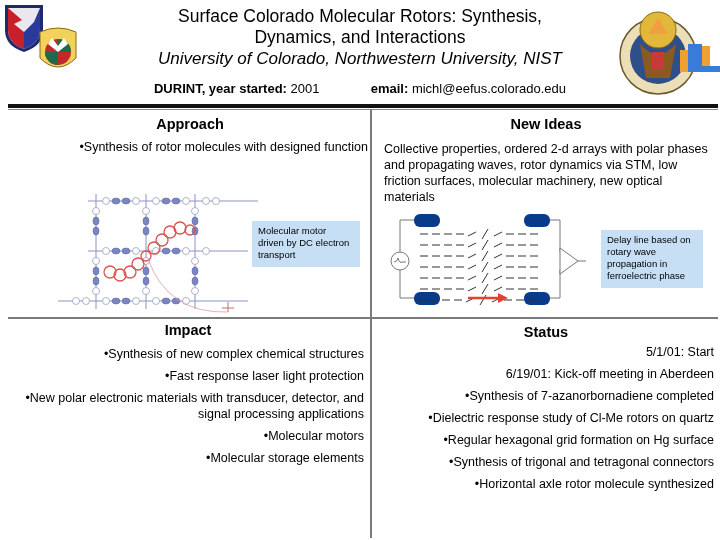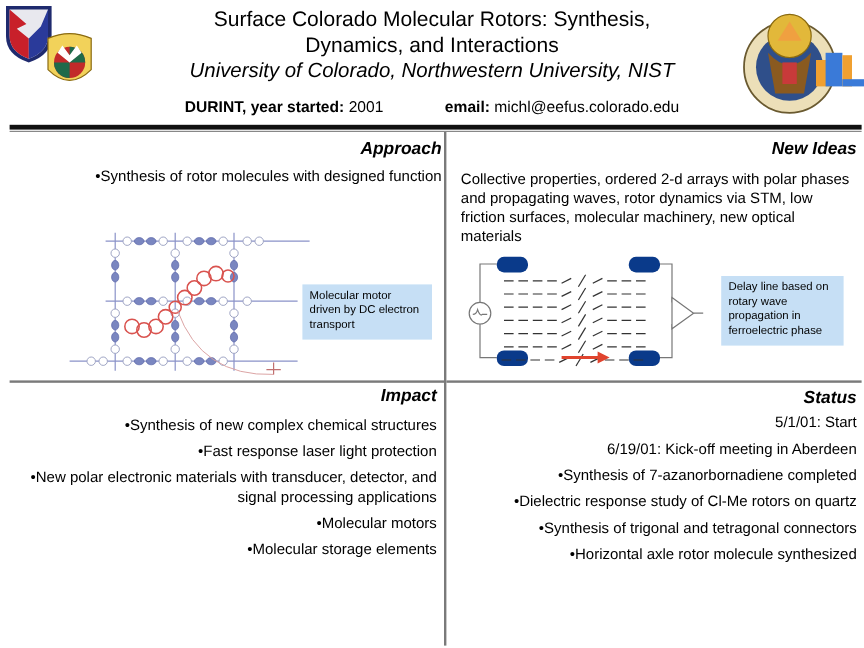--- a/index.html
+++ b/index.html
@@ -10,21 +10,21 @@
   .title { font-size: 17.5px; line-height: 21px; }
   .subtitle { font-size: 17px; line-height: 21px; font-style: italic; }
   .meta { font-size: 13px; line-height: 15px; margin-top: 12px; }
   .meta b { font-weight: bold; }
   .meta .gap { display: inline-block; width: 44px; }
   .rule-top { left: 8px; top: 104px; width: 710px; height: 4px; background: #111; }
   .rule-top2 { left: 8px; top: 109px; width: 710px; height: 1px; background: #888; }
   .vdiv { left: 370px; top: 110px; width: 2px; height: 428px; background: #7a7a7a; }
   .hdiv-l { left: 8px; top: 317px; width: 362px; height: 2px; background: #7a7a7a; }
   .hdiv-r { left: 372px; top: 317px; width: 346px; height: 2px; background: #7a7a7a; }
-  .sec-h { font-weight: bold; font-size: 14.5px; text-align: right; font-style: italic; }
+  .sec-h { font-weight: bold; font-size: 14.5px; text-align: center; }
   .txt { font-size: 12.5px; line-height: 16px; }
   .bul { margin: 0; padding: 0; list-style: none; text-align: right; }
   .bul li { font-size: 12.5px; line-height: 16px; margin-bottom: 6px; }
   .callout { background: #c6dff5; font-size: 9.5px; line-height: 12px; padding: 4px 6px; }
 </style>
 </head>
 <body>
 
 <div class="abs" style="left:2px;top:2px;width:44px;height:52px;">
   <svg width="44" height="52" viewBox="0 0 44 52">
@@ -165,21 +165,21 @@
         <circle cx="132" cy="44" r="6"></circle>
       <circle cx="142" cy="46" r="5"></circle>
     </g>
     <path d="M100 75 Q120 130 180 128" stroke="#d9a0a0" stroke-width="0.8" fill="none"></path>
     <g stroke="#c07070" stroke-width="1">
         <line x1="180" y1="118" x2="180" y2="128"></line>
         <line x1="174" y1="124" x2="186" y2="124"></line>
       </g>
   </svg>
 </div>
-<div class="abs callout" style="left:252px;top:237px;width:96px;height:38px;">Molecular motor driven by DC electron transport</div>
+<div class="abs callout" style="left:252px;top:221px;width:96px;height:38px;">Molecular motor driven by DC electron transport</div>
 
 <div class="abs" style="left:378px;top:116px;width:336px;">
   <div class="sec-h">New Ideas</div>
   <div class="txt" style="margin-top:9px;margin-left:6px;">Collective properties, ordered 2-d arrays with polar phases and propagating waves, rotor dynamics via STM, low friction surfaces, molecular machinery, new optical materials</div>
 </div>
 
 <div class="abs" style="left:384px;top:212px;width:206px;height:96px;">
   <svg width="206" height="96" viewBox="0 0 206 96">
     <g stroke="#777" stroke-width="1" fill="none">
       <path d="M30 8 H16 V40"></path>
@@ -232,16 +232,17 @@
   </ul>
 </div>
 
 <div class="abs" style="left:378px;top:324px;width:336px;">
   <div class="sec-h">Status</div>
   <ul class="bul" style="margin-top:4px;margin-left:6px;">
     <li>5/1/01:  Start</li>
     <li>6/19/01:  Kick-off meeting in Aberdeen</li>
     <li>•Synthesis of 7-azanorbornadiene completed</li>
     <li>•Dielectric response study of Cl-Me rotors on quartz</li>
+    <li>•Regular hexagonal grid formation on Hg surface</li>
     <li>•Synthesis of trigonal and tetragonal connectors</li>
     <li>•Horizontal axle rotor molecule synthesized</li>
   </ul>
 </div>
 
 </body></html>

